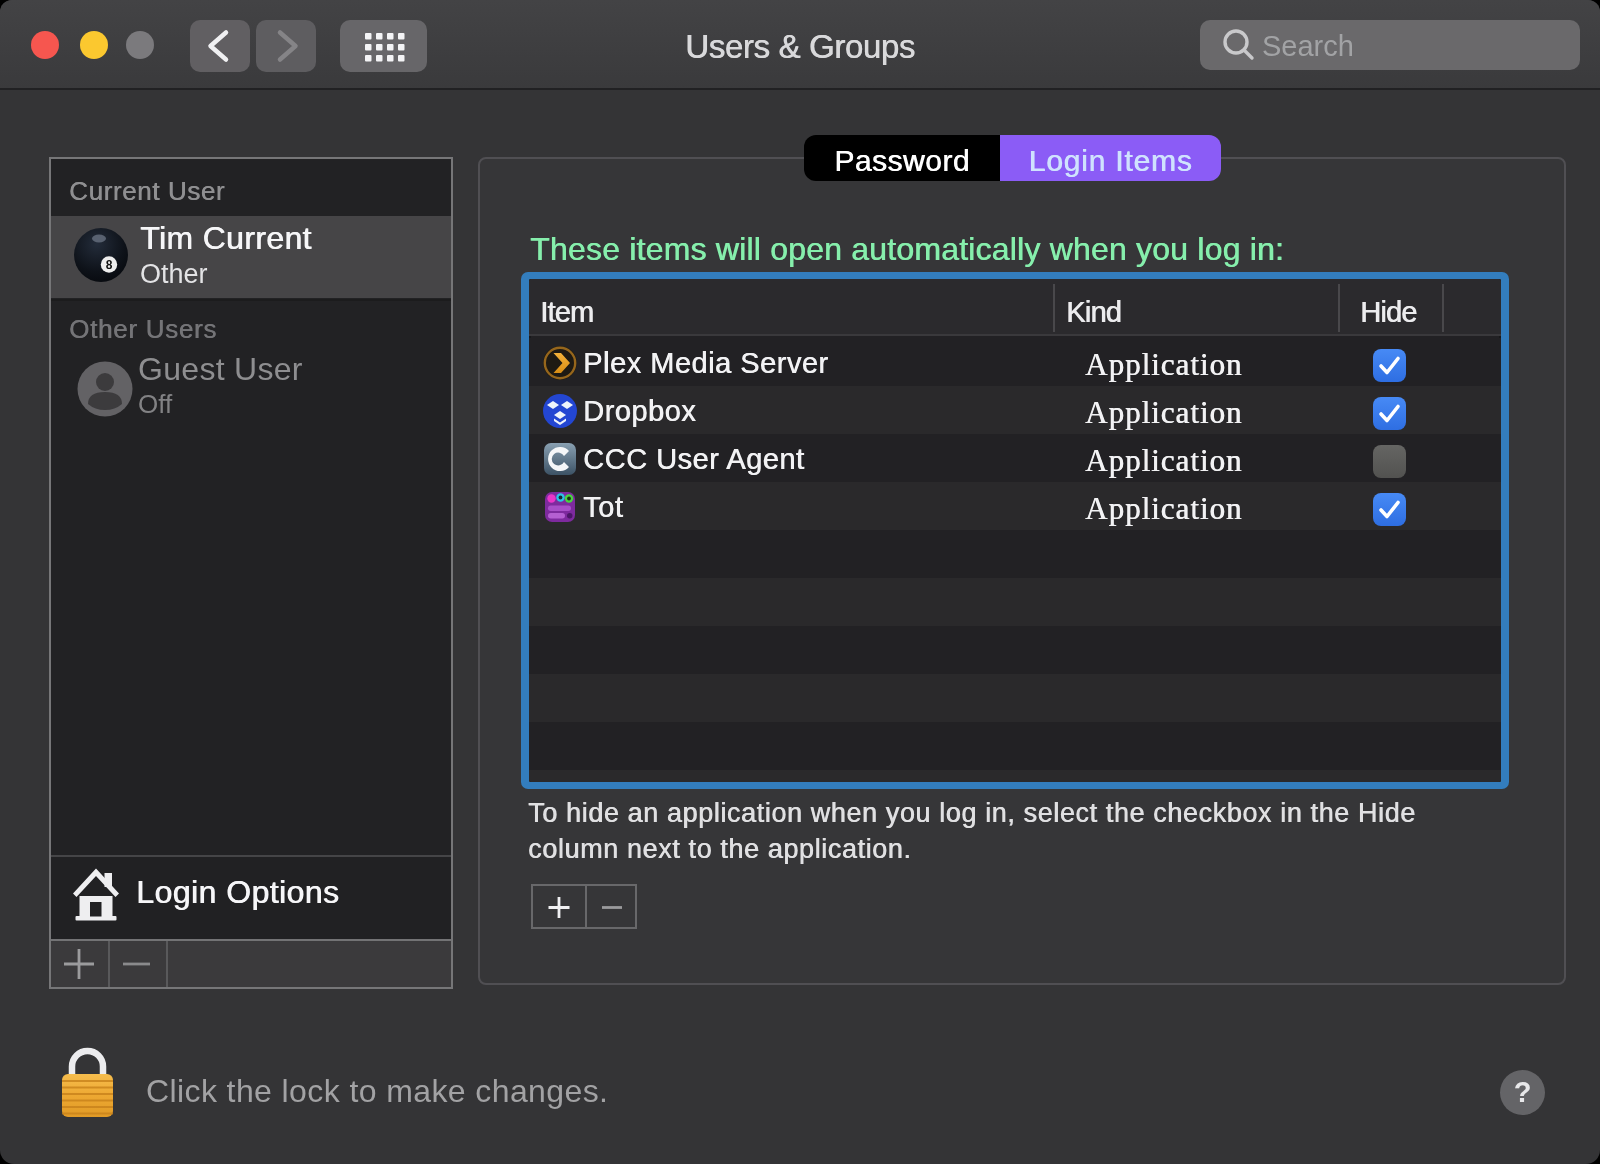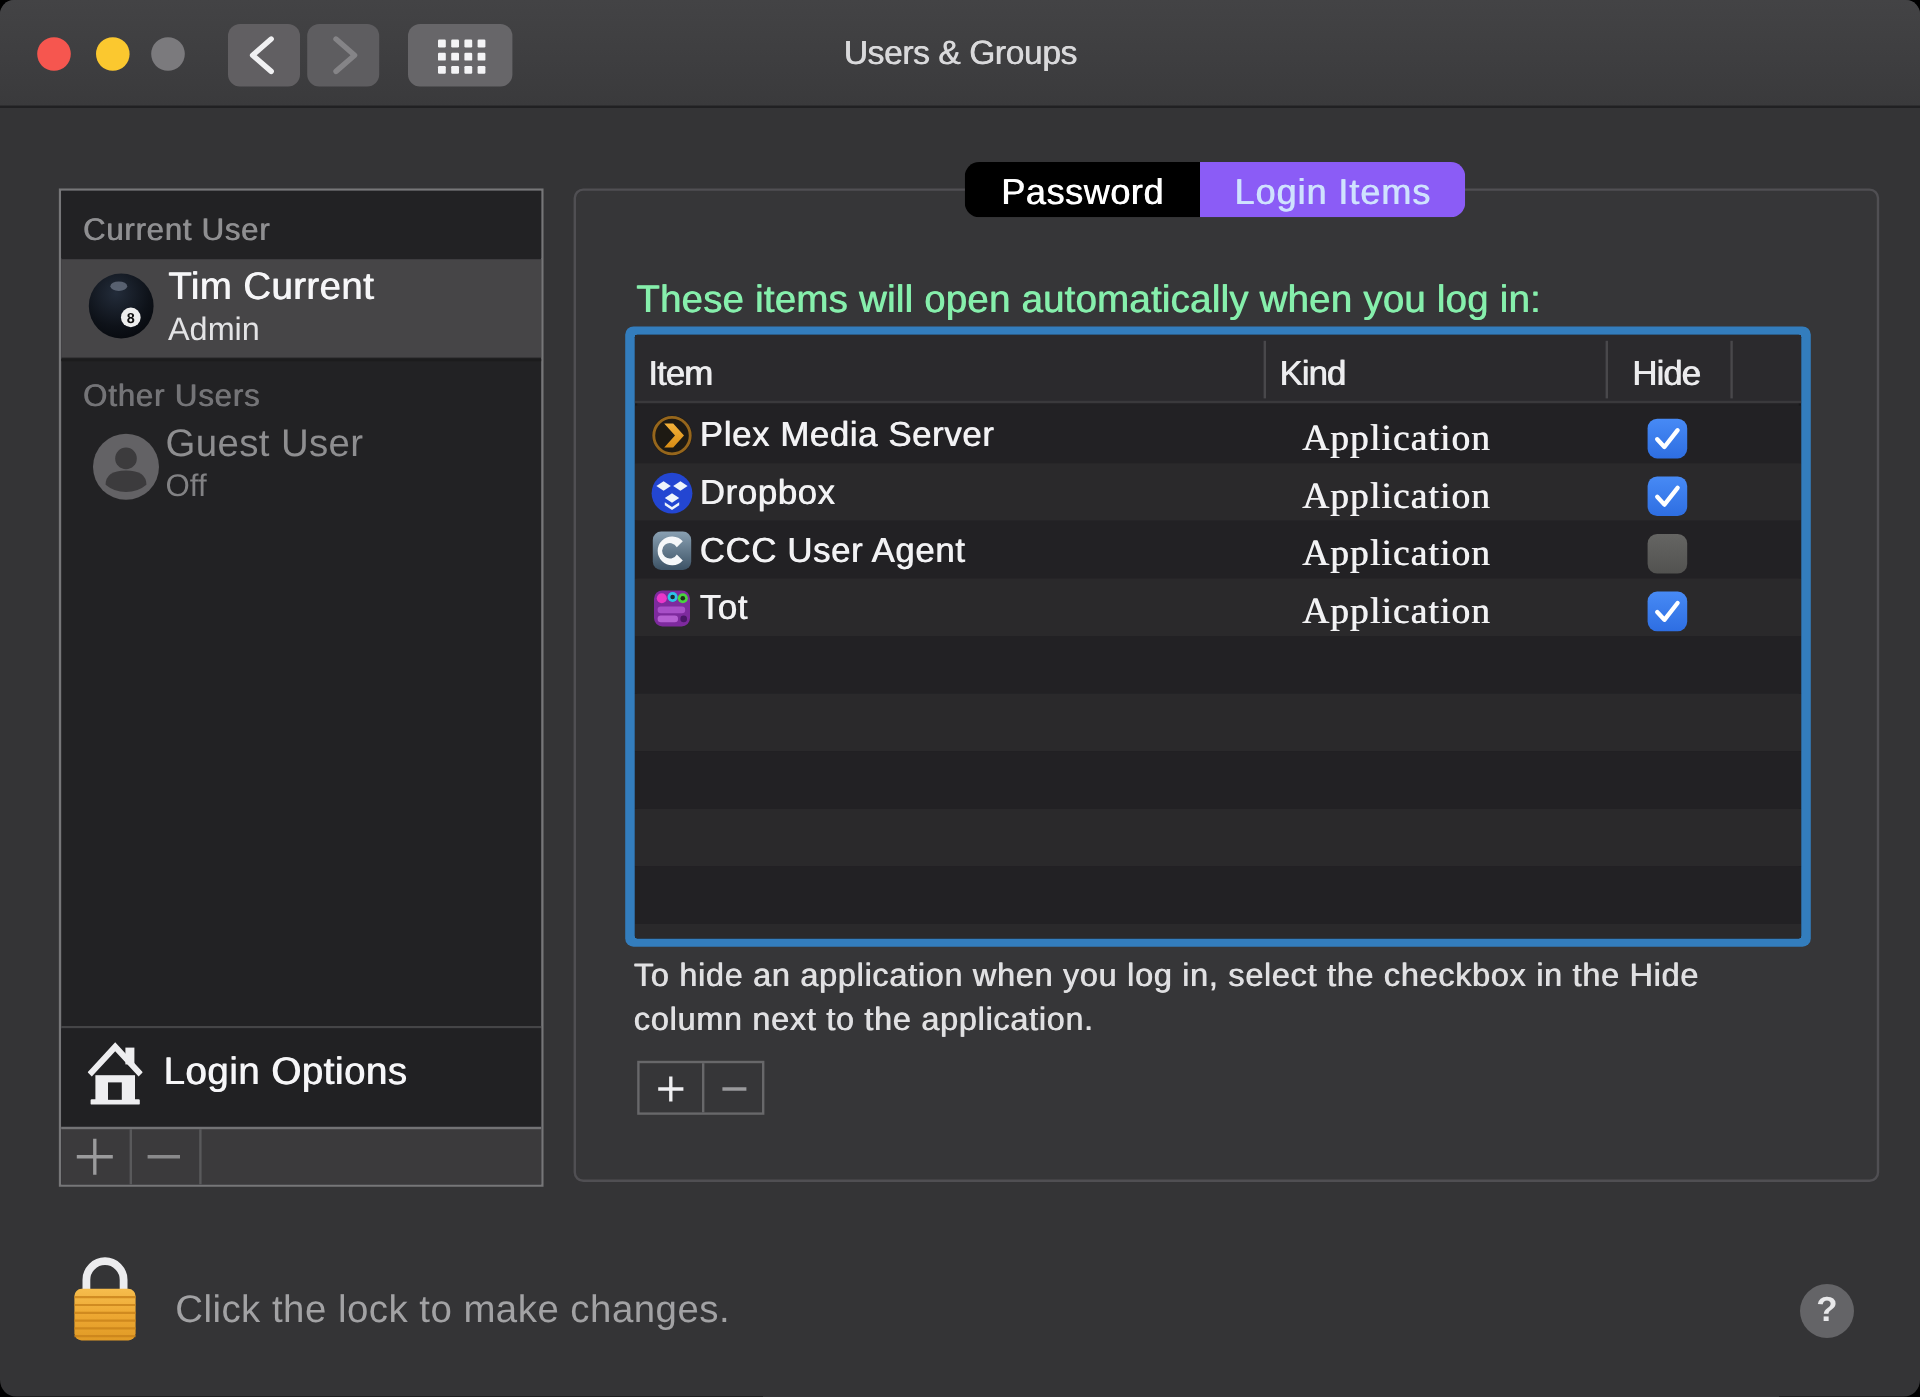--- a/index.html
+++ b/index.html
@@ -8,21 +8,21 @@
        border-radius:12px 12px 14px 14px;overflow:hidden;
        font-family:"Liberation Sans",sans-serif;}
   .abs{position:absolute;}
 
   
   .titlebar{position:absolute;left:0;top:0;width:1600px;height:90px;
     background:linear-gradient(#434345,#3a3a3c);border-bottom:2px solid #212123;}
   .tl{position:absolute;border-radius:50%;width:28px;height:28px;top:31px;}
   .navbtn{position:absolute;top:20px;height:52px;border-radius:10px;background:#615f62;}
   .title{position:absolute;top:28px;left:0;width:1600px;text-align:center;
-    font-size:28px;font-weight:400;color:#d9d9db;letter-spacing:-0.35px;text-shadow:0.6px 0 0 currentColor;}
+    font-size:33px;font-weight:400;color:#d9d9db;letter-spacing:-0.35px;text-shadow:0.6px 0 0 currentColor;}
   .search{position:absolute;left:1200px;top:20px;width:380px;height:50px;
     border-radius:10px;background:#6a696b;}
   .search .ph{position:absolute;left:62px;top:10px;font-size:29px;color:#a2a3a5;}
 
   
   .sidebar{position:absolute;left:49px;top:157px;width:404px;height:832px;
     border:2px solid #767678;background:#222224;}
   .sb-head1{position:absolute;left:0;top:0;width:100%;height:56px;background:#222224;}
   .sb-head1 span{position:absolute;left:18px;top:17px;font-size:26px;font-weight:400;color:#8f8f91;letter-spacing:0.6px;text-shadow:0.6px 0 0 currentColor;text-align:center;}
   .sel-row{position:absolute;left:0;top:57px;width:100%;height:82px;background:#464547;}
@@ -104,20 +104,27 @@
           <rect x="25" y="35" width="6.5" height="6.5" rx="1"></rect>
             <rect x="36" y="35" width="6.5" height="6.5" rx="1"></rect>
             <rect x="47" y="35" width="6.5" height="6.5" rx="1"></rect>
             <rect x="58" y="35" width="6.5" height="6.5" rx="1"></rect>
         </g>
       </svg>
     </div>
 
     <div class="title">Users &amp; Groups</div>
 
+    <div class="search">
+      <svg width="50" height="50" viewBox="0 0 50 50" style="position:absolute;left:14px;top:0;">
+        <circle cx="22" cy="22" r="11" stroke="#c9c9cb" stroke-width="3.4" fill="none"></circle>
+        <path d="M30 30 L38 38" stroke="#c9c9cb" stroke-width="3.4" stroke-linecap="round"></path>
+      </svg>
+      <span class="ph">Search</span>
+    </div>
   </div>
 
   <div class="sidebar">
     <div class="sb-head1">
         <span>Current User</span>
       </div>
     <div class="sel-row">
       <svg class="abs" style="left:22px;top:11px;" width="56" height="56" viewBox="0 0 56 56">
         <defs>
           <radialGradient id="ballg" cx="0.42" cy="0.3" r="0.85">
@@ -125,21 +132,21 @@
               <stop offset="0.6" stop-color="#0e1219"></stop>
               <stop offset="1" stop-color="#04060a"></stop>
           </radialGradient>
         </defs>
         <circle cx="28" cy="28" r="27" fill="url(#ballg)"></circle>
         <ellipse cx="26" cy="11.5" rx="7" ry="4" fill="#6c7585" opacity="0.75"></ellipse>
         <circle cx="36" cy="37.5" r="8.2" fill="#eeeeee"></circle>
         <text x="36" y="42" font-size="12" font-weight="bold" fill="#111" text-anchor="middle">8</text>
       </svg>
       <div class="abs sb-name" style="left:89px;top:4px;">Tim Current</div>
-      <div class="abs sb-sub" style="left:89px;top:43px;">Admin</div>
+      <div class="abs sb-sub" style="left:89px;top:43px;">Other</div>
     </div>
     <div class="divline" style="top:140px;"></div>
     <div class="abs" style="left:18px;top:155px;font-size:26px;font-weight:400;color:#747477;letter-spacing:0.7px;text-shadow:0.6px 0 0 currentColor;">Other Users</div>
     <div class="abs" style="left:26px;top:202px;">
       <svg width="56" height="56" viewBox="0 0 56 56">
         <circle cx="28" cy="28" r="27.5" fill="#636265"></circle>
         <circle cx="28" cy="21" r="9" fill="#3c3b3d"></circle>
         <path d="M11 43 Q11 31 28 31 Q45 31 45 43 Q38 49 28 49 Q18 49 11 43 Z" fill="#3c3b3d"></path>
       </svg>
     </div>

